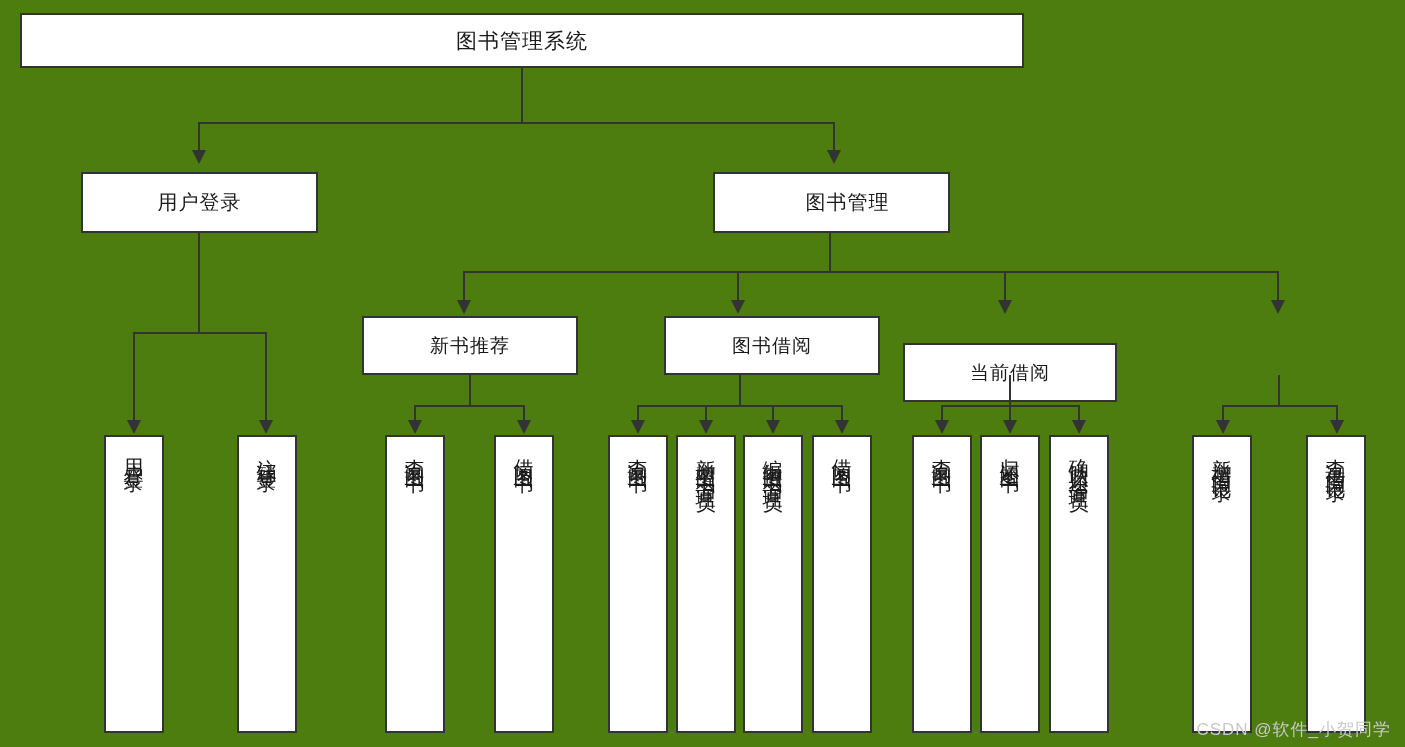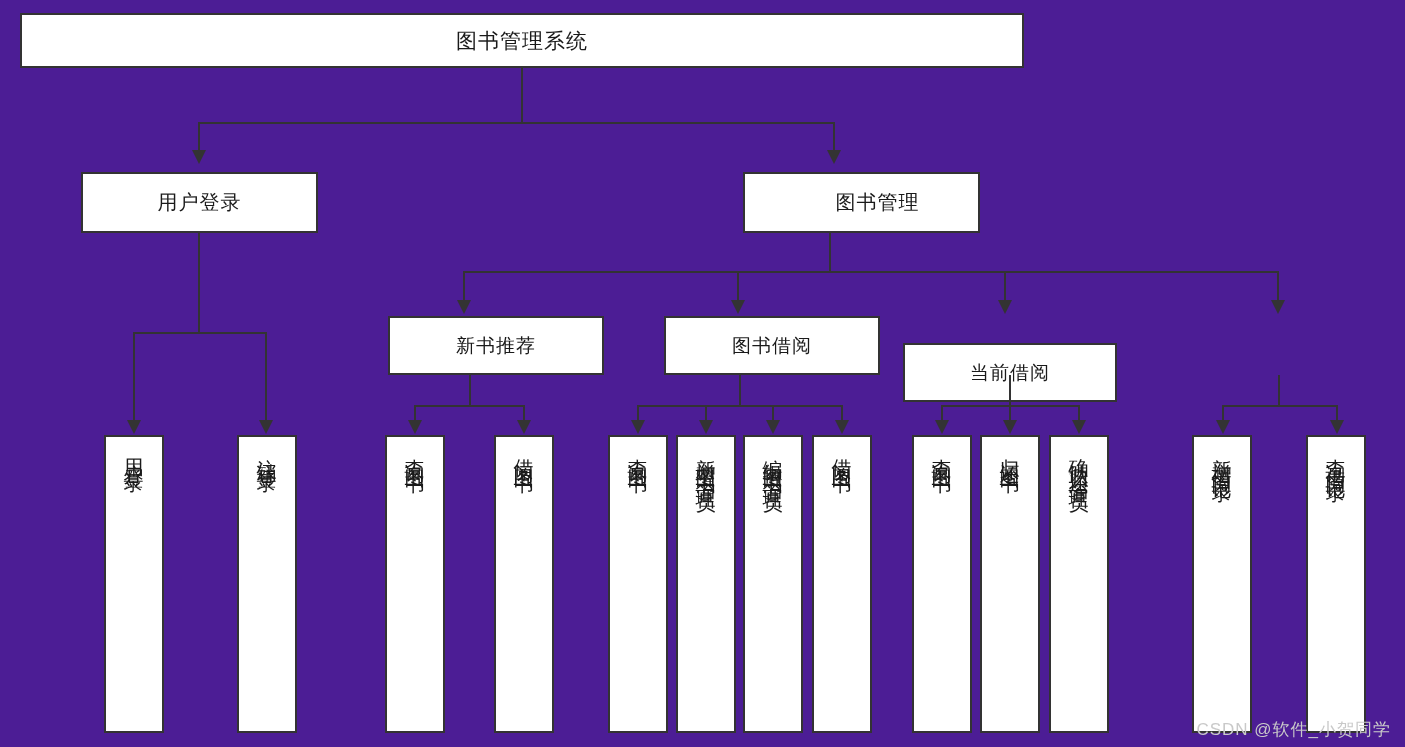--- a/index.html
+++ b/index.html
@@ -4,21 +4,21 @@
 <style>
   html,body{margin:0;padding:0;background:#ffffff;}
   body{
     font-family:"Liberation Sans","DejaVu Sans",sans-serif;
     -webkit-font-smoothing:antialiased;
   }
   #canvas{
     position:relative;
     width:1405px;
     height:747px;
-    background:#4c1d95;
+    background:#4d7c0f;
     overflow:hidden;
   }
   
   .node{
     position:absolute;
     box-sizing:border-box;
     background:#ffffff;
     border:2px solid #333333;
     display:flex;
     align-items:center;
@@ -77,21 +77,21 @@
   <div class="vline" style="left:521px;top:68px;width:2px;height:55px;"></div>
   <div class="hline" style="left:198px;top:122px;width:637px;height:2px;"></div>
   <div class="vline" style="left:198px;top:122px;width:2px;height:28px;"></div>
   <div class="arrow" style="left:192px;top:150px;"></div>
   <div class="vline" style="left:833px;top:122px;width:2px;height:28px;"></div>
   <div class="arrow" style="left:827px;top:150px;"></div>
 
   <div class="node lvl1" style="left:81px;top:172px;width:237px;height:61px;">
     <span>用户登录</span>
   </div>
-  <div class="node lvl1" style="left:743px;top:172px;width:237px;height:61px;padding-left:32px;">
+  <div class="node lvl1" style="left:713px;top:172px;width:237px;height:61px;padding-left:32px;">
     <span>图书管理</span>
   </div>
 
   <div class="vline" style="left:198px;top:233px;width:2px;height:100px;"></div>
   <div class="hline" style="left:133px;top:332px;width:134px;height:2px;"></div>
   <div class="vline" style="left:133px;top:332px;width:2px;height:89px;"></div>
   <div class="arrow" style="left:127px;top:420px;"></div>
   <div class="vline" style="left:265px;top:332px;width:2px;height:89px;"></div>
   <div class="arrow" style="left:259px;top:420px;"></div>
 
@@ -103,21 +103,21 @@
 
   <div class="vline" style="left:737px;top:271px;width:2px;height:30px;"></div>
   <div class="arrow" style="left:731px;top:300px;"></div>
 
   <div class="vline" style="left:1004px;top:271px;width:2px;height:30px;"></div>
   <div class="arrow" style="left:998px;top:300px;"></div>
 
   <div class="vline" style="left:1277px;top:271px;width:2px;height:30px;"></div>
   <div class="arrow" style="left:1271px;top:300px;"></div>
 
-  <div class="node lvl2" style="left:362px;top:316px;width:216px;height:59px;margin-left:26px;">
+  <div class="node lvl2" style="left:362px;top:316px;width:216px;height:59px;">
     <span>新书推荐</span>
   </div>
   <div class="node lvl2" style="left:664px;top:316px;width:216px;height:59px;">
     <span>图书借阅</span>
   </div>
   <div class="node lvl2" style="left:903px;top:316px;width:214px;height:59px;margin-top:27px;">
     <span>当前借阅</span>
   </div>
 
   <div class="vline" style="left:469px;top:375px;width:2px;height:31px;"></div>

